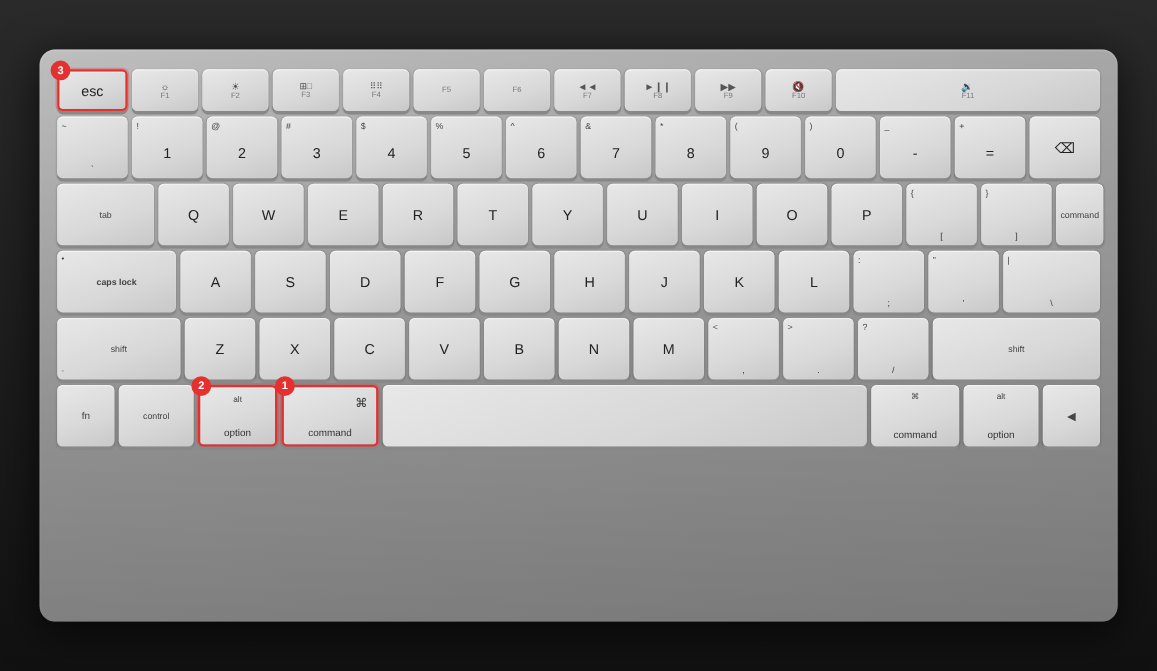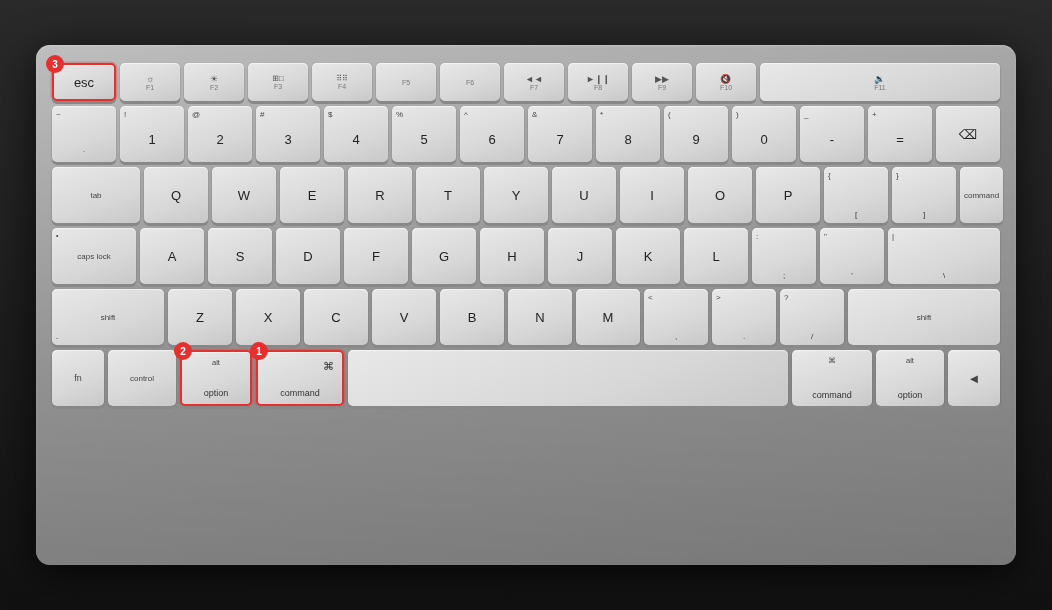--- a/index.html
+++ b/index.html
@@ -296,21 +296,21 @@
         <div class="key">
           <span class="top-left">}</span>
           <span class="bottom-label">]</span>
         </div>
         <div class="key key-return" style="flex:1;">
           <span style="font-size:8px; color:#444;">command</span>
         </div>
       </div>
 
       <div class="key-row">
-        <div class="key key-caps" style="width:84px;">
+        <div class="key key-caps" style="width:108px;font-weight:bold;">
           <span style="font-size:7px; color:#444; position:absolute; top:4px; left:4px;">•</span>
           <span style="font-size:8px; color:#444;">caps lock</span>
         </div>
         <div class="key">
             <span class="primary">A</span>
           </div>
         <div class="key">
             <span class="primary">S</span>
           </div>
         <div class="key">

